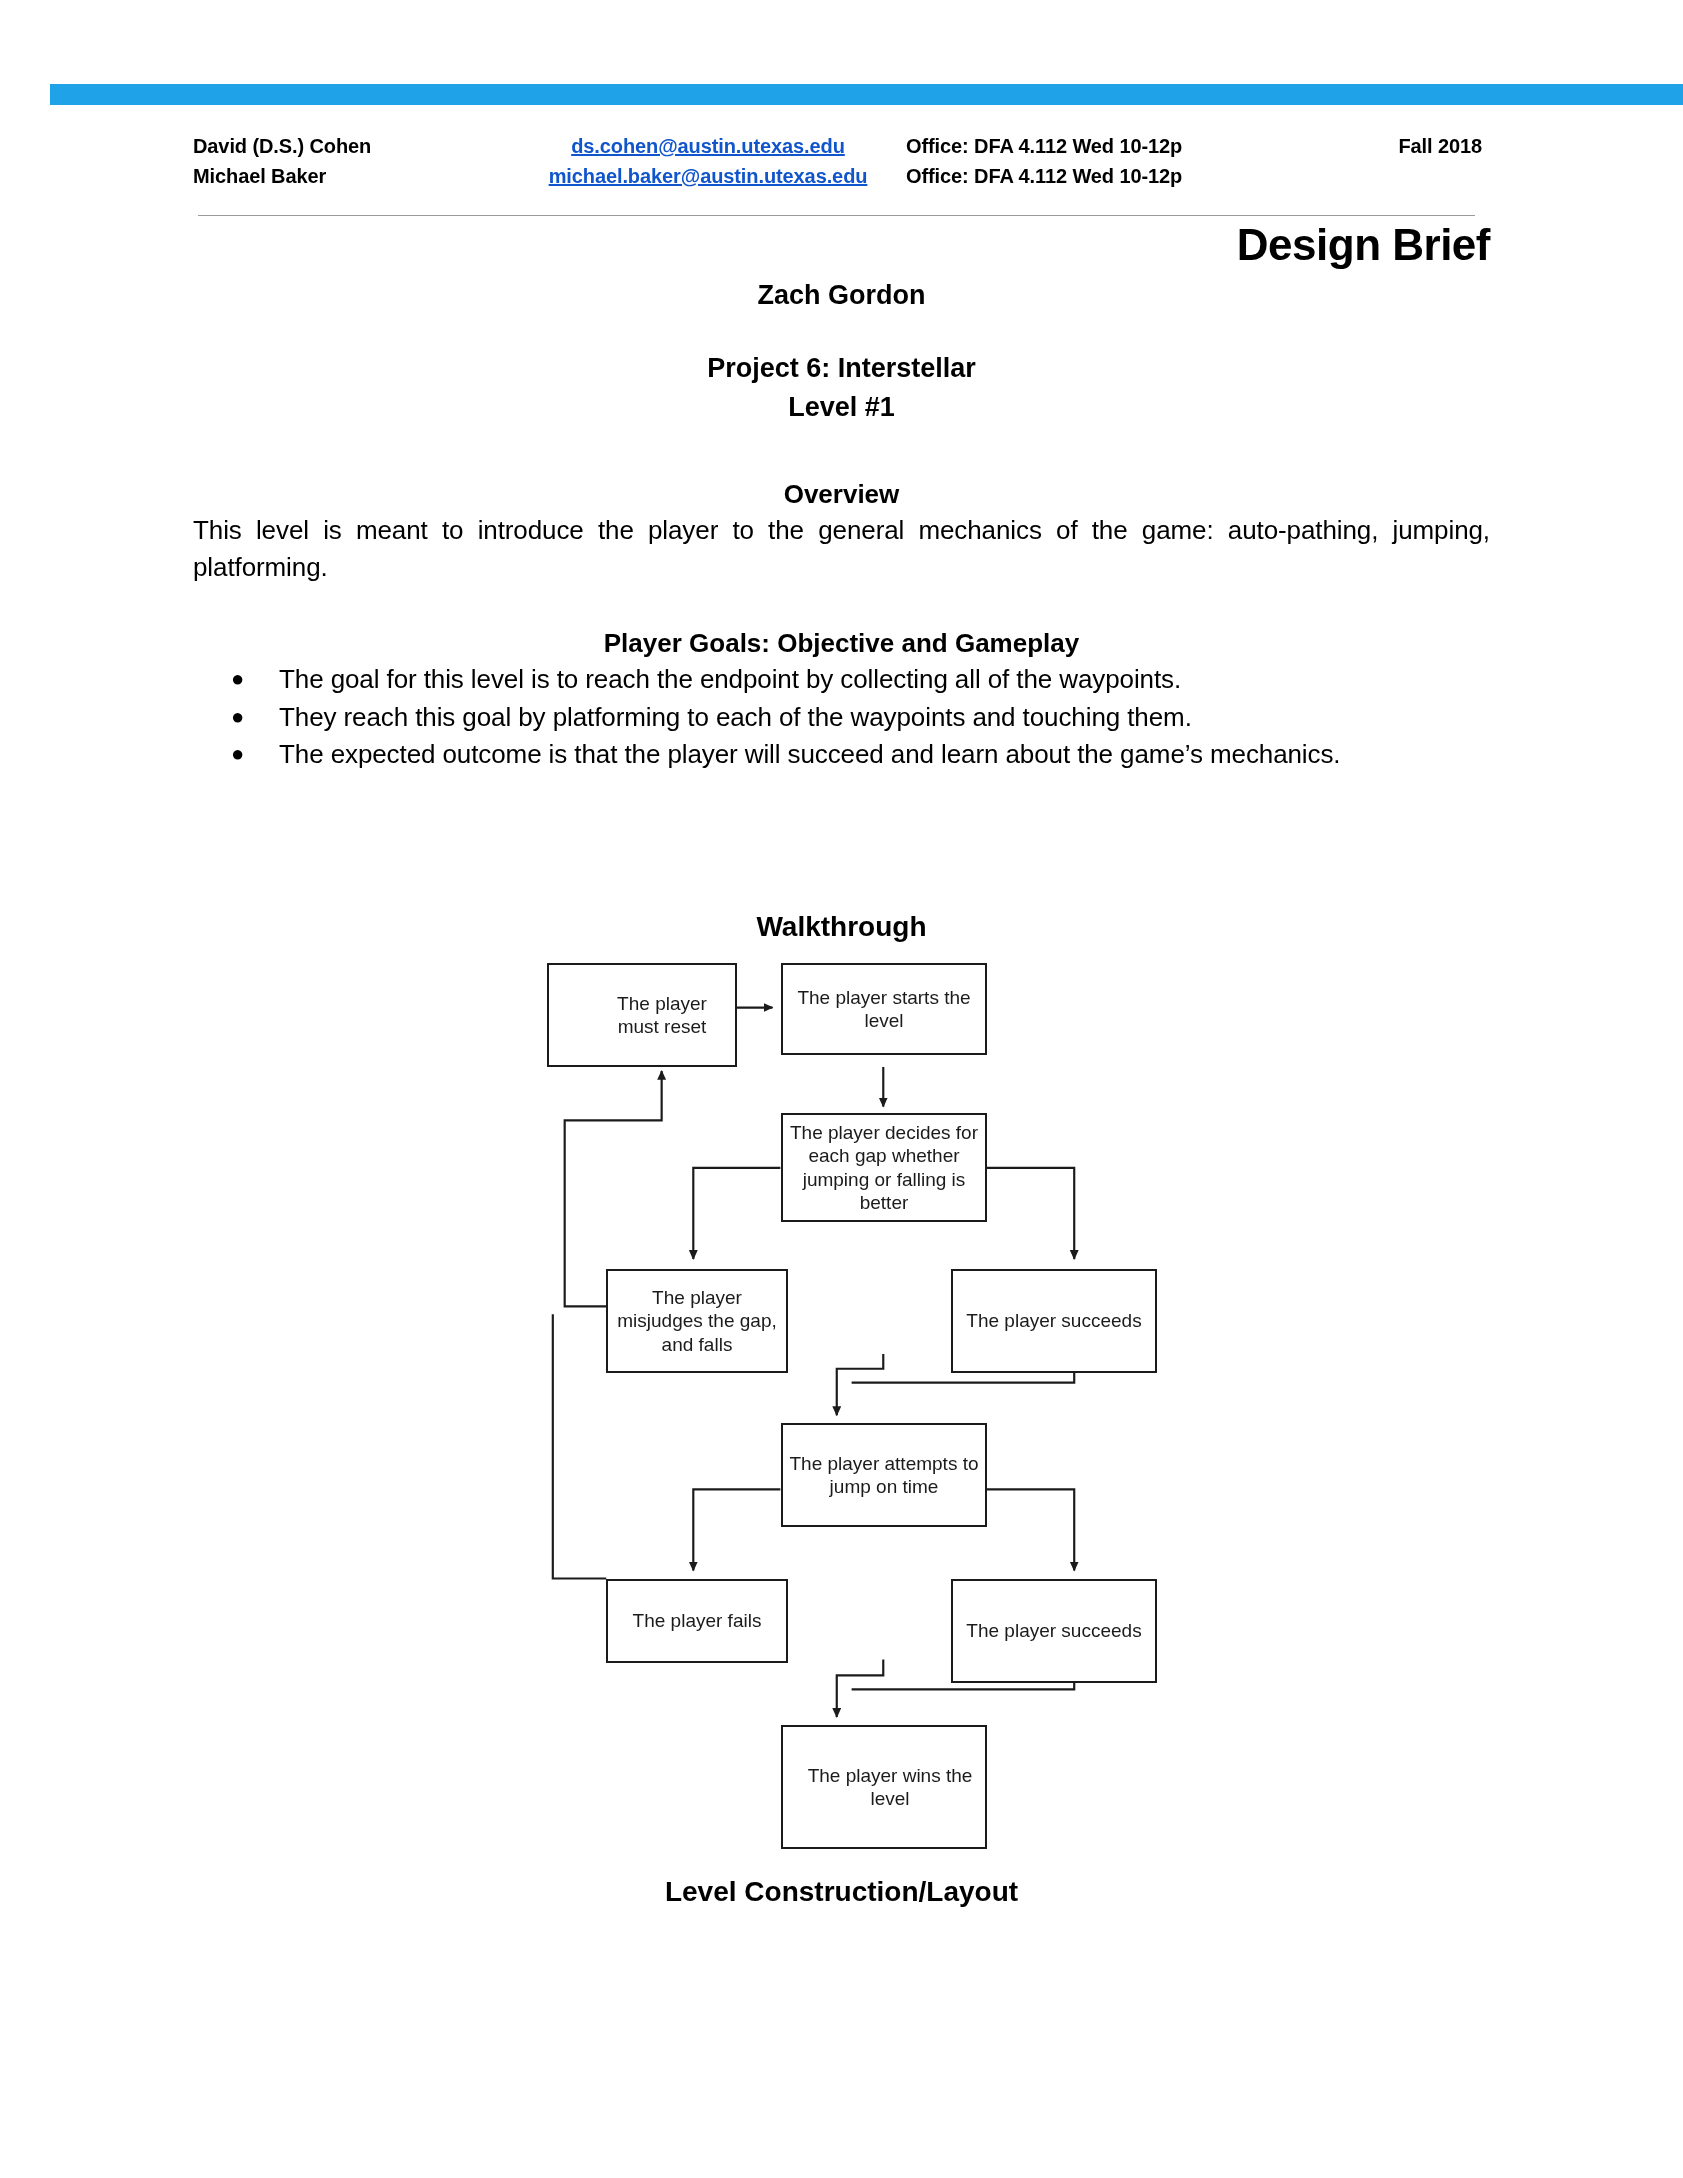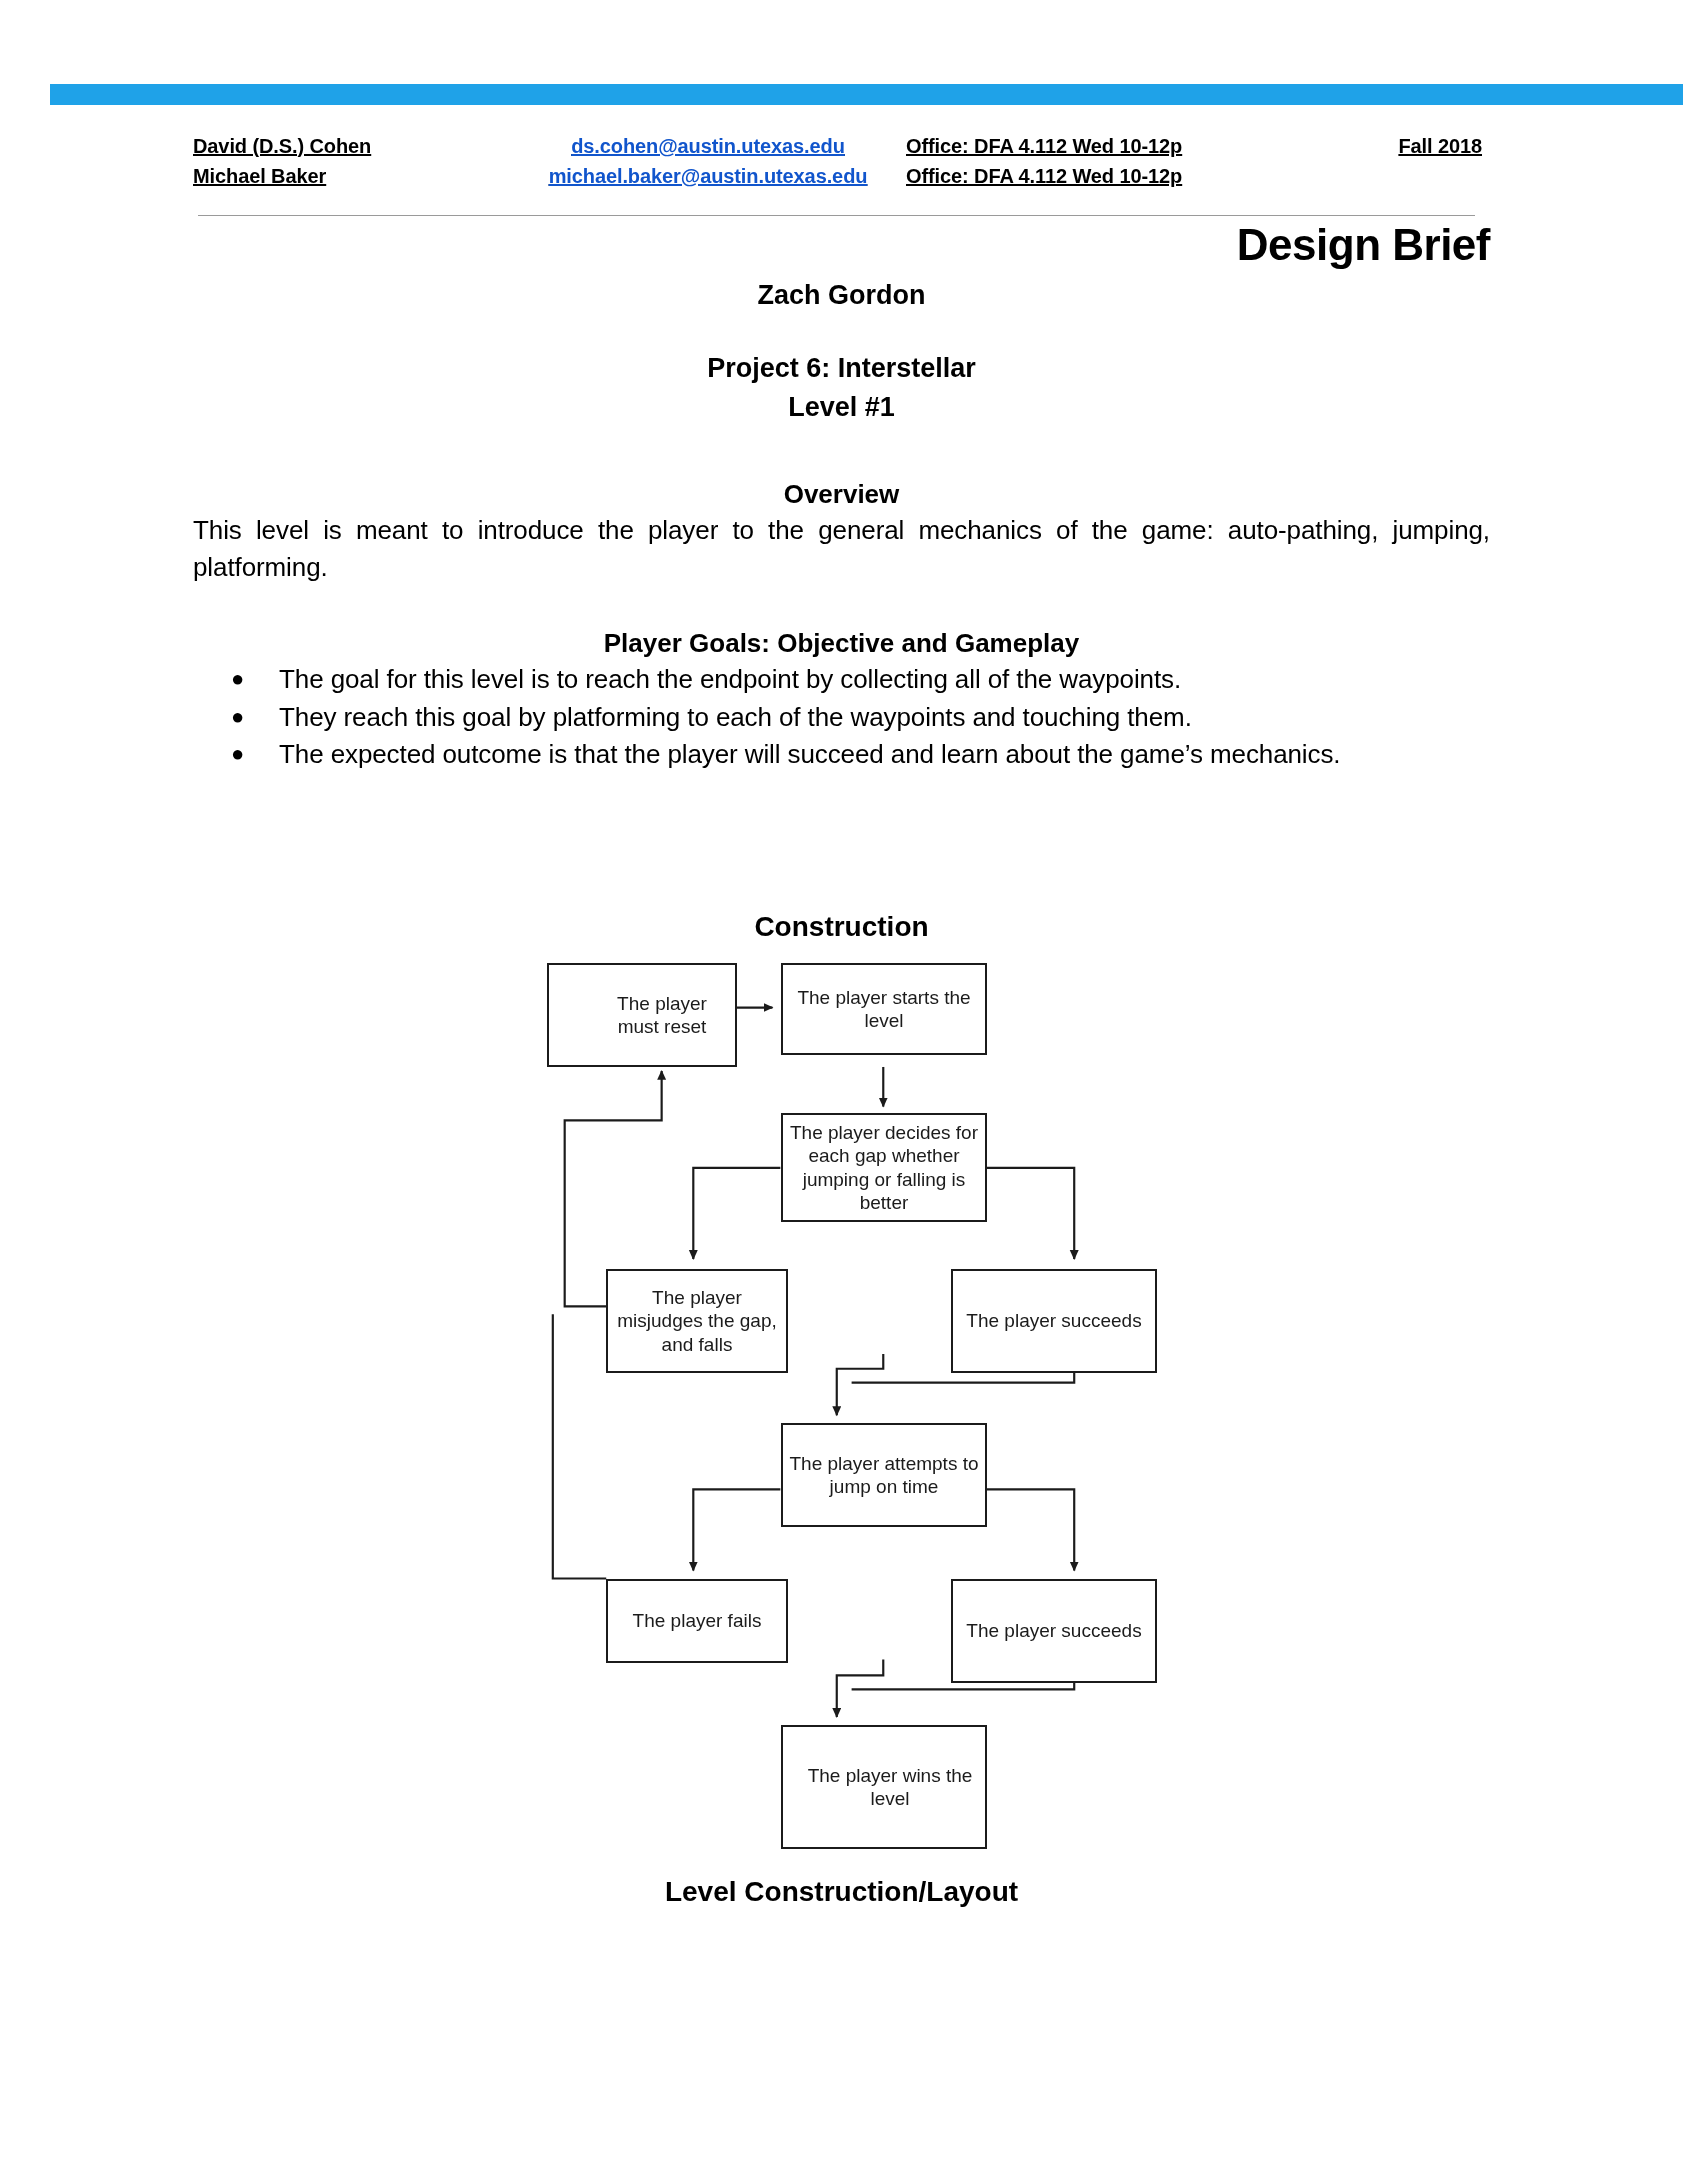--- a/index.html
+++ b/index.html
@@ -38,21 +38,20 @@
   #instructor-header {
     font-size: 20px;
     font-weight: bold;
     line-height: 30px;
     letter-spacing: -0.1px;
   }
   .hdr-row {
     display: flex;
     align-items: flex-start;
     white-space: nowrap;
-    text-decoration: underline;
   }
   .hdr-name   { width: 317px; flex: 0 0 317px; }
   .hdr-email  { width: 396px; flex: 0 0 396px; text-align: center; }
   .hdr-email a, .hdr-email span.mail {
     color: #1155CC;
     text-decoration: underline;
     cursor: pointer;
   }
   .hdr-office { width: 416px; flex: 0 0 416px; }
   .hdr-term   { flex: 1 1 auto; text-align: right; padding-right: 8px; }
@@ -227,21 +226,21 @@
     <li>
       <span class="bullet">●</span>
       <span>The expected outcome is that the player will succeed and learn about the game’s mechanics.</span>
     </li>
   </ul>
 
 </div>
 
 <div id="header-rule"></div>
 
-<div id="walkthrough-heading">Construction</div>
+<div id="walkthrough-heading">Walkthrough</div>
 
 <div id="flowchart">
 
   <svg width="653" height="881" viewBox="0 0 660 890">
     <defs>
       <marker id="ah" markerWidth="11" markerHeight="11" refX="9" refY="4.5" orient="auto" markerUnits="userSpaceOnUse">
         <path d="M0,0 L10,4.5 L0,9 z" fill="#1b1b1b"></path>
       </marker>
     </defs>
     <g stroke="#1b1b1b" stroke-width="2.2" fill="none">

